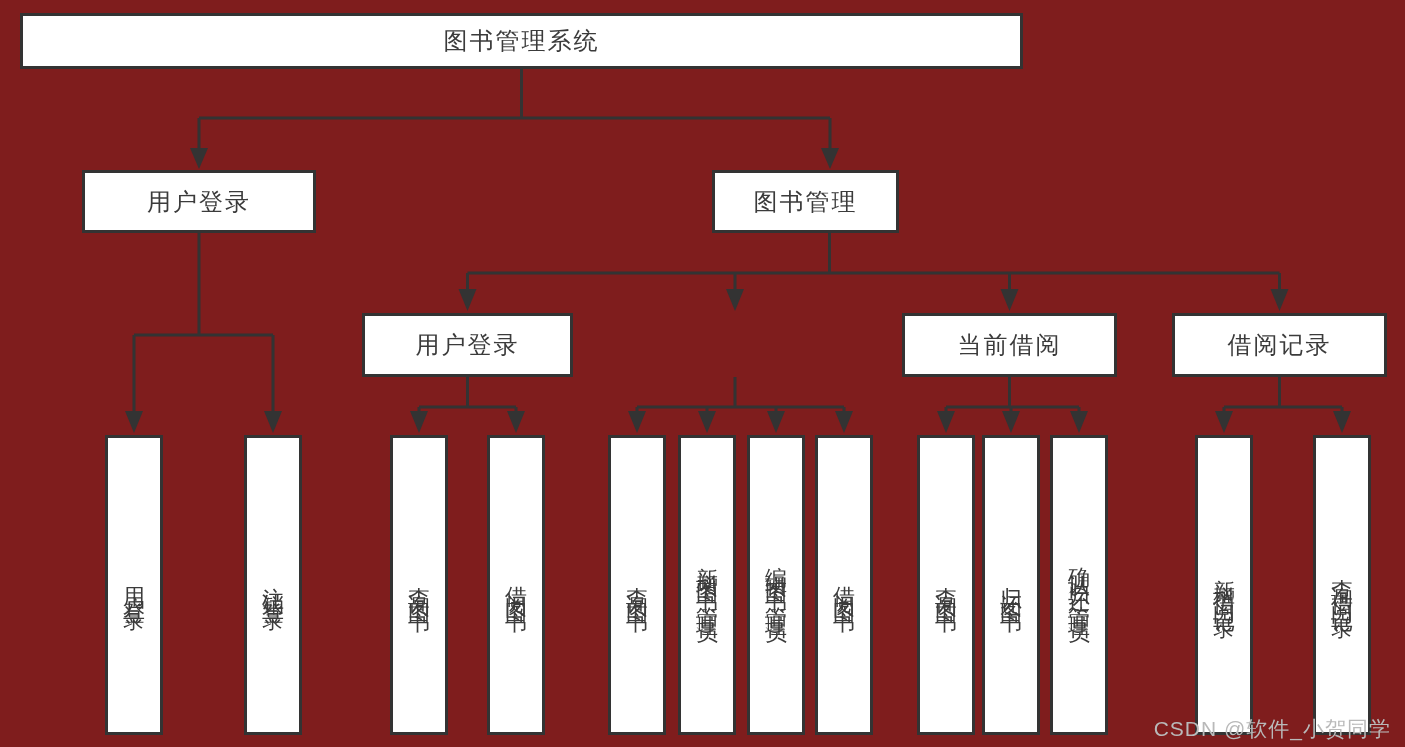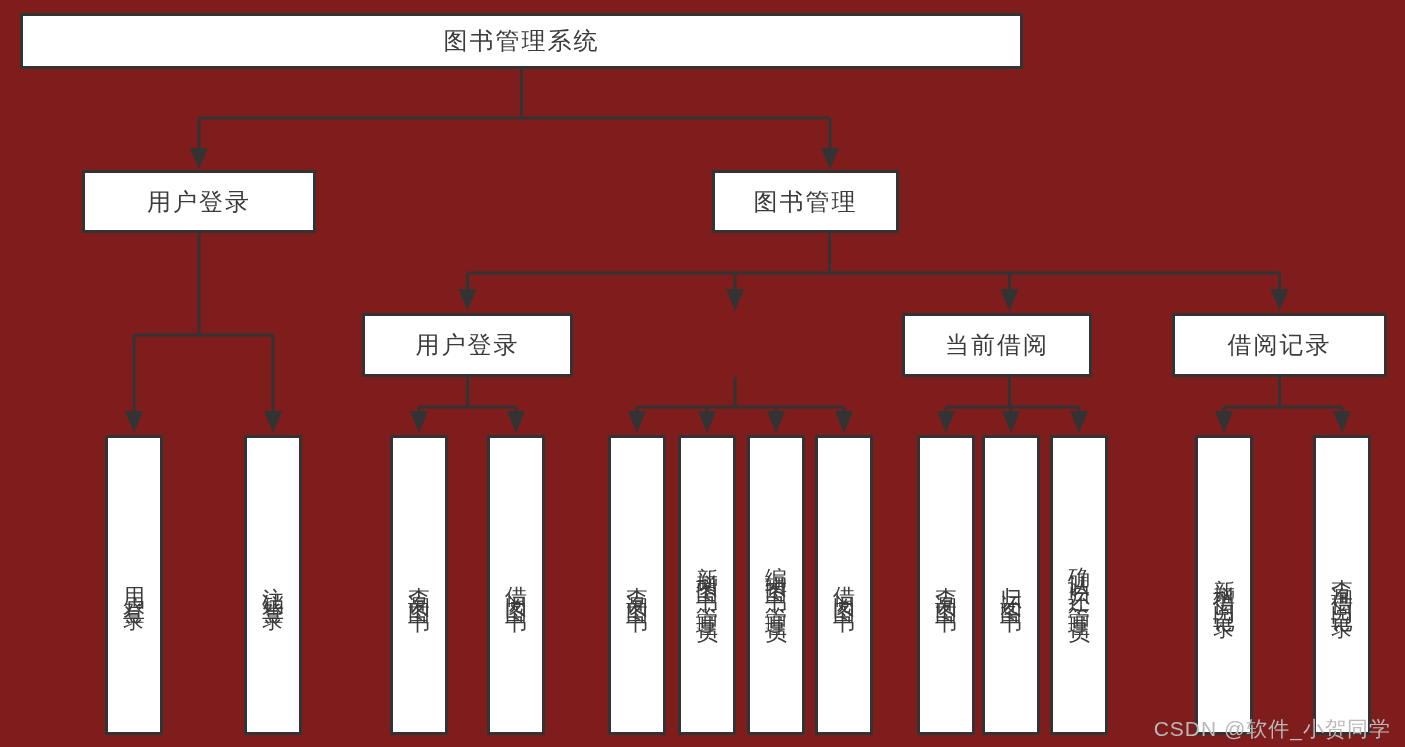--- a/index.html
+++ b/index.html
@@ -90,21 +90,21 @@
       <polygon points="1333,411 1351,411 1342,433"></polygon>
     </g>
   </svg>
 
   <div class="box h" style="left:20px; top:13px; width:1003px; height:56px;">图书管理系统</div>
 
   <div class="box h" style="left:82px; top:170px; width:234px; height:63px;">用户登录</div>
   <div class="box h" style="left:712px; top:170px; width:187px; height:63px;">图书管理</div>
 
   <div class="box h" style="left:362px; top:313px; width:211px; height:64px;">用户登录</div>
-  <div class="box h" style="left:902px; top:313px; width:190px; height:64px;text-align:center;">当前借阅</div>
+  <div class="box h" style="left:902px; top:313px; width:215px; height:64px;text-align:center;">当前借阅</div>
   <div class="box h" style="left:1172px; top:313px; width:215px; height:64px;">借阅记录</div>
 
   <div class="box v" style="left:105px; top:435px; width:58px; height:300px;">
     <span class="vtext">用户登录</span>
   </div>
   <div class="box v" style="left:244px; top:435px; width:58px; height:300px;">
     <span class="vtext">注销登录</span>
   </div>
 
   <div class="box v" style="left:390px; top:435px; width:58px; height:300px;">

